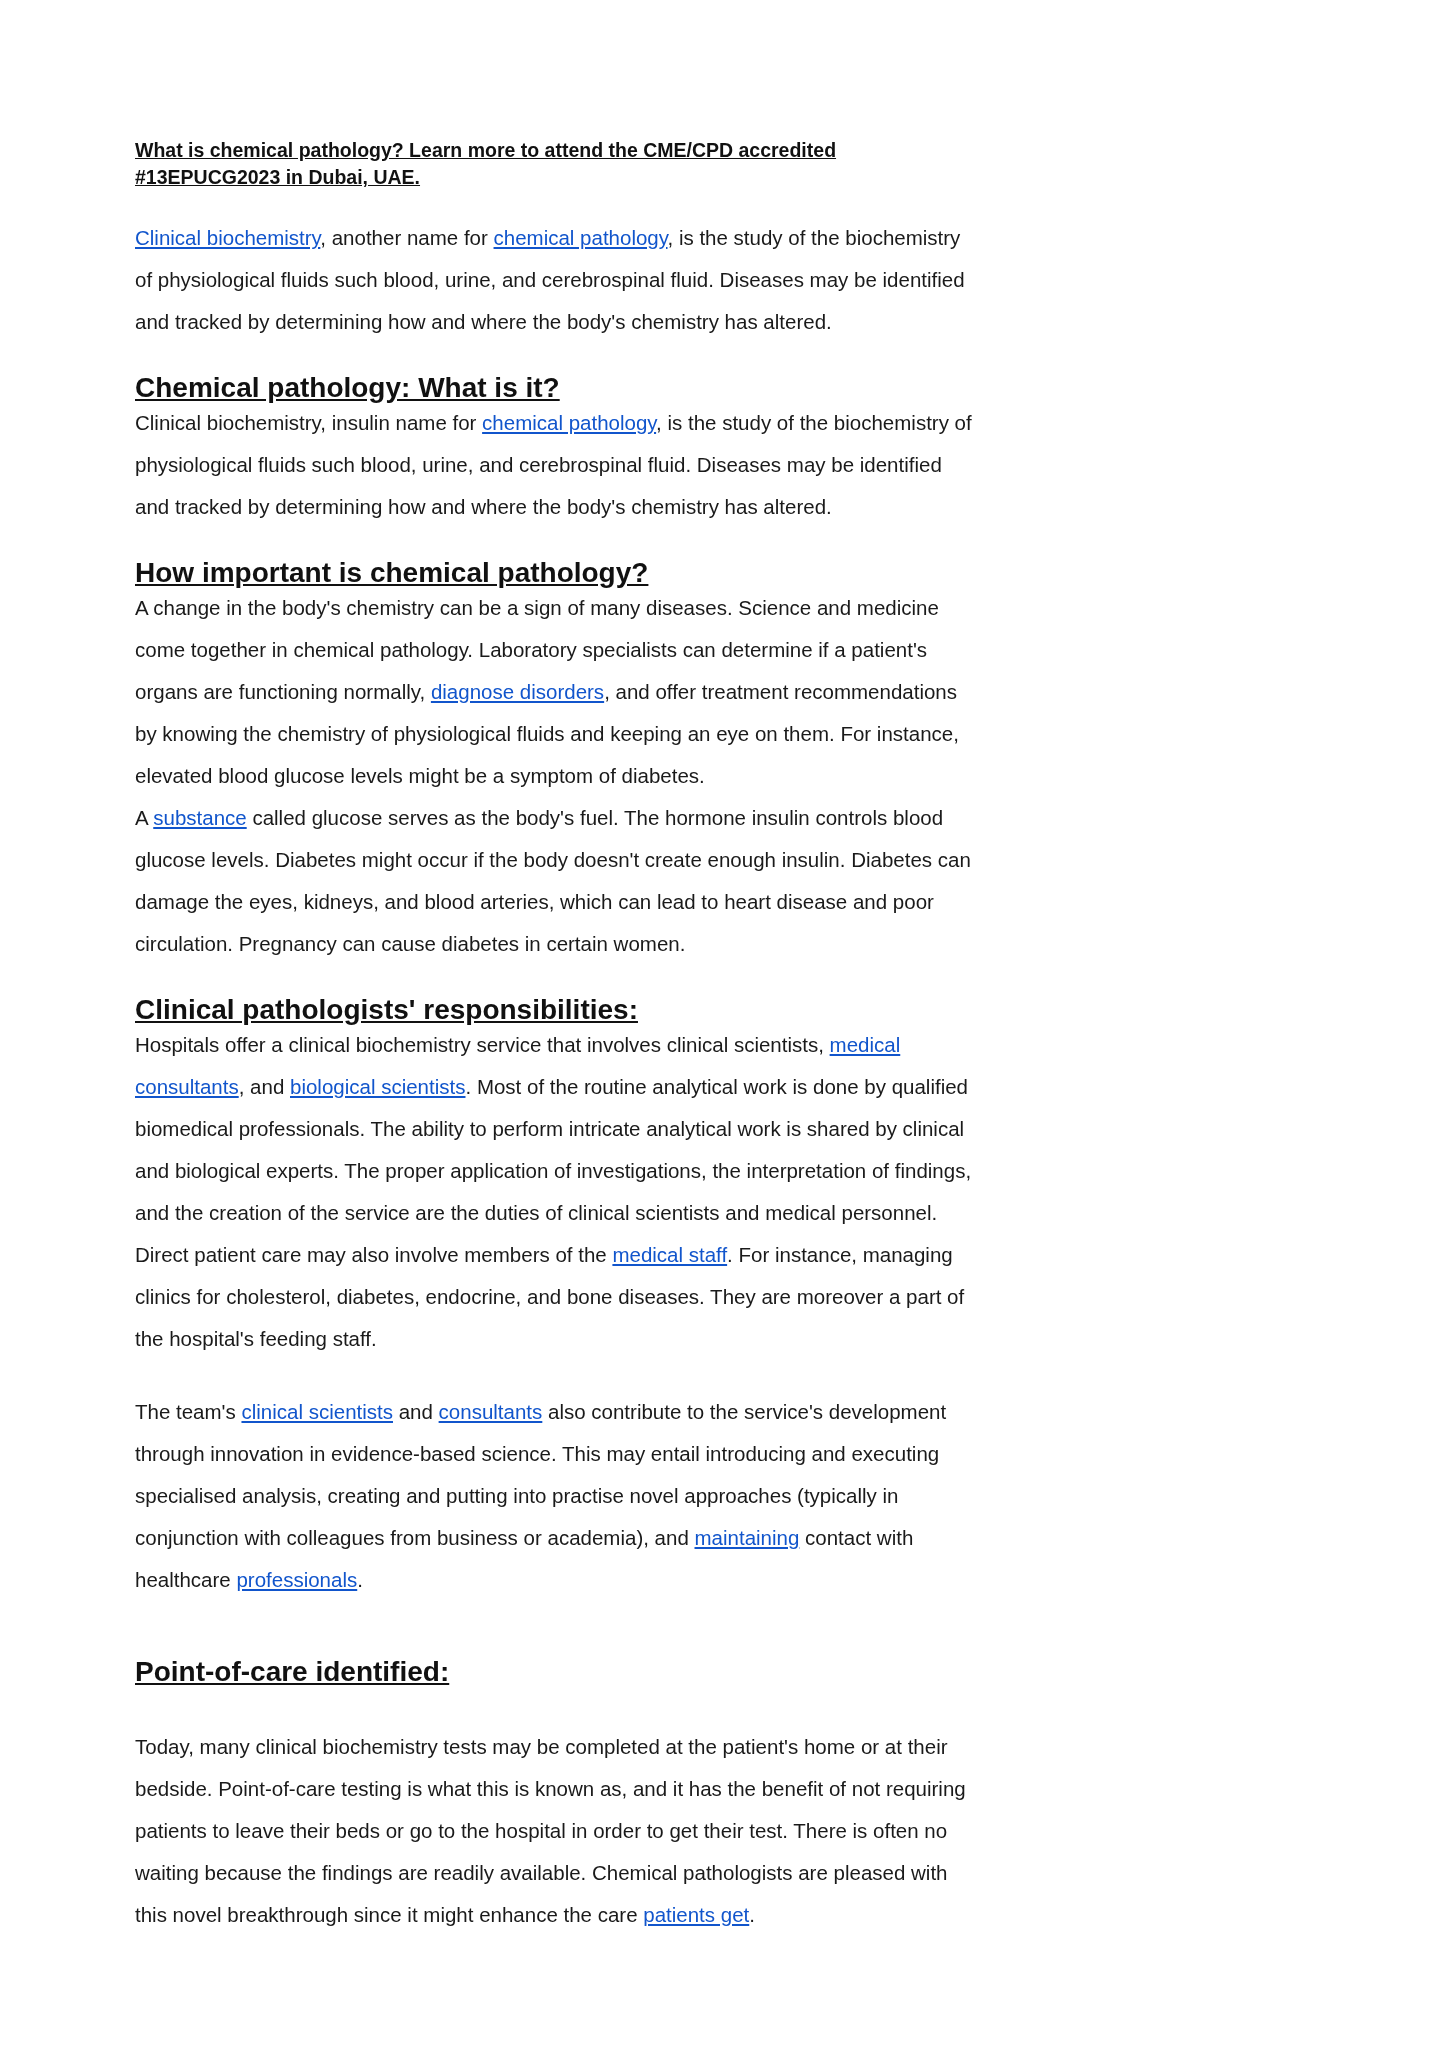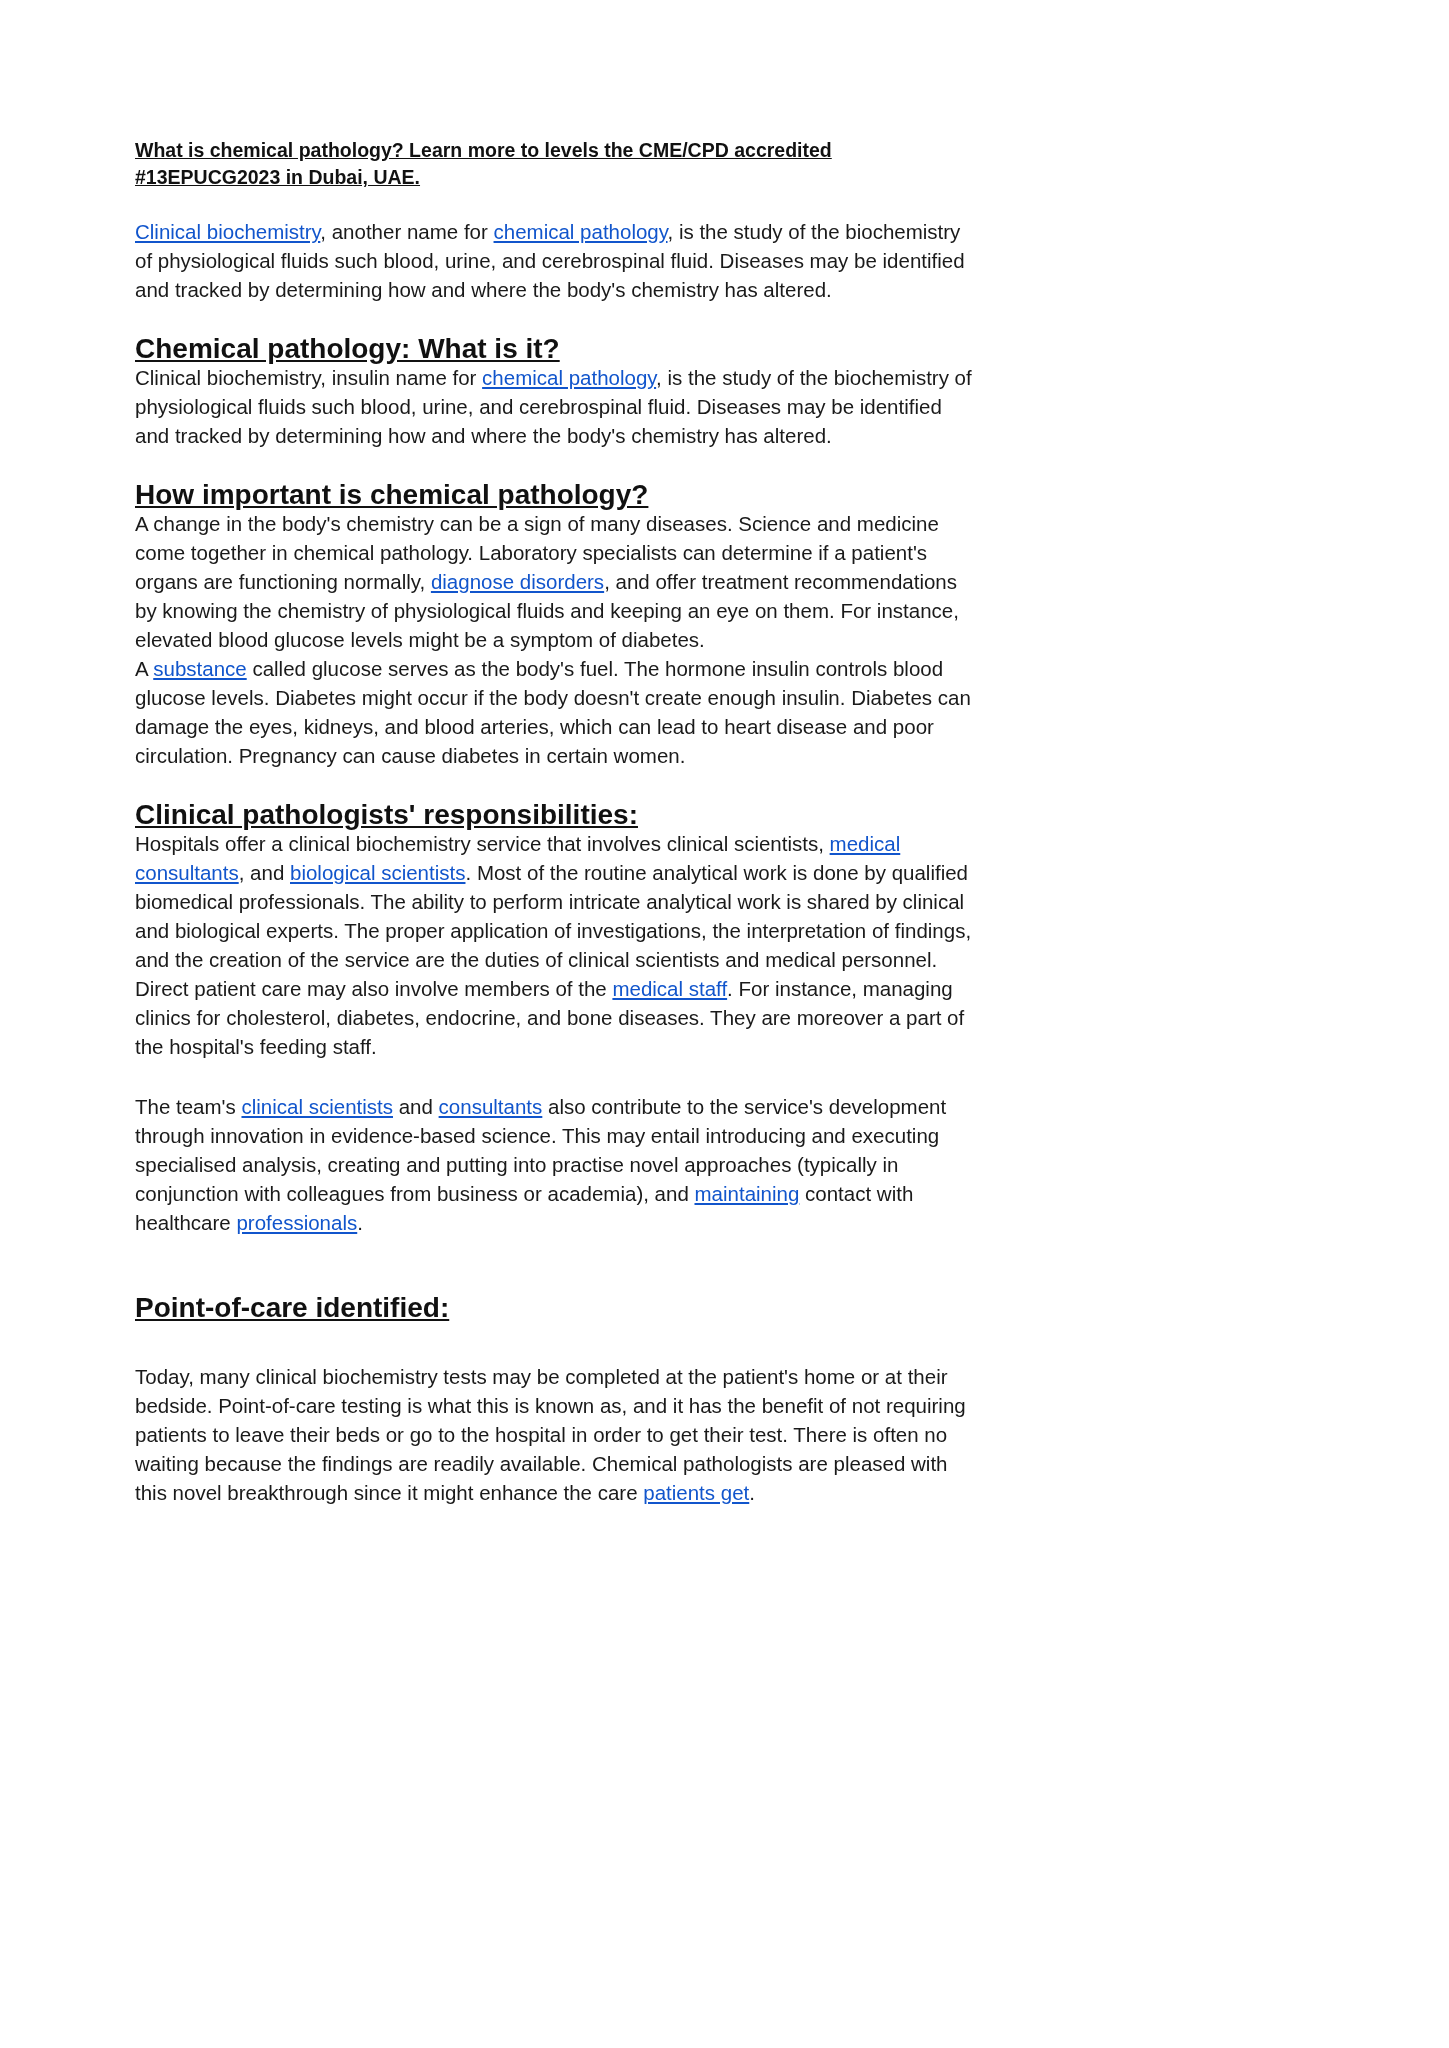--- a/index.html
+++ b/index.html
@@ -32,40 +32,40 @@
   .heading {
     font-size: 28px;
     font-weight: bold;
     text-decoration: underline;
     margin: 0;
     line-height: 29px;
     color: #111111;
   }
   .para {
     font-size: 20.5px;
-    line-height: 29px;
+    line-height: 42px;
     margin: 0;
     color: #1a1a1a;
   }
   .mt-section { margin-top: 30px; }
   .mt-line { margin-top: 31px; }
   .mt-big { margin-top: 56px; }
   .mt-after-heading { margin-top: 40px; }
   a.doc-link {
     color: #1155CC;
     text-decoration: underline;
     cursor: pointer;
   }
 </style>
 </head>
 <body>
 
 <div class="page">
 
-  <h1 class="doc-title">What is chemical pathology? Learn more to levels the CME/CPD accredited #13EPUCG2023 in Dubai, UAE. </h1>
+  <h1 class="doc-title">What is chemical pathology? Learn more to attend the CME/CPD accredited #13EPUCG2023 in Dubai, UAE. </h1>
 
   <p class="para"><a class="doc-link" href="#">Clinical biochemistry</a><span>, another name for </span><a class="doc-link" href="#">chemical pathology</a><span>, is the study of the biochemistry of physiological fluids such blood, urine, and cerebrospinal fluid. Diseases may be identified and tracked by determining how and where the body's chemistry has altered.</span></p>
 
   <h2 class="heading mt-section">Chemical pathology: What is it?</h2>
   <p class="para"><span>Clinical biochemistry, insulin name for </span><a class="doc-link" href="#">chemical pathology</a><span>, is the study of the biochemistry of physiological fluids such blood, urine, and cerebrospinal fluid. Diseases may be identified and tracked by determining how and where the body's chemistry has altered.</span></p>
 
   <h2 class="heading mt-section">How important is chemical pathology?</h2>
   <p class="para"><span>A change in the body's chemistry can be a sign of many diseases. Science and medicine come together in chemical pathology. Laboratory specialists can determine if a patient's organs are functioning normally, </span><a class="doc-link" href="#">diagnose disorders</a><span>, and offer treatment recommendations by knowing the chemistry of physiological fluids and keeping an eye on them.  For instance, elevated blood glucose levels might be a symptom of diabetes.</span></p>
   <p class="para"><span>A </span><a class="doc-link" href="#">substance</a><span> called glucose serves as the body's fuel. The hormone insulin controls blood glucose levels. Diabetes might occur if the body doesn't create enough insulin. Diabetes can damage the eyes, kidneys, and blood arteries, which can lead to heart disease and poor circulation. Pregnancy can cause diabetes in certain women.</span></p>
 

